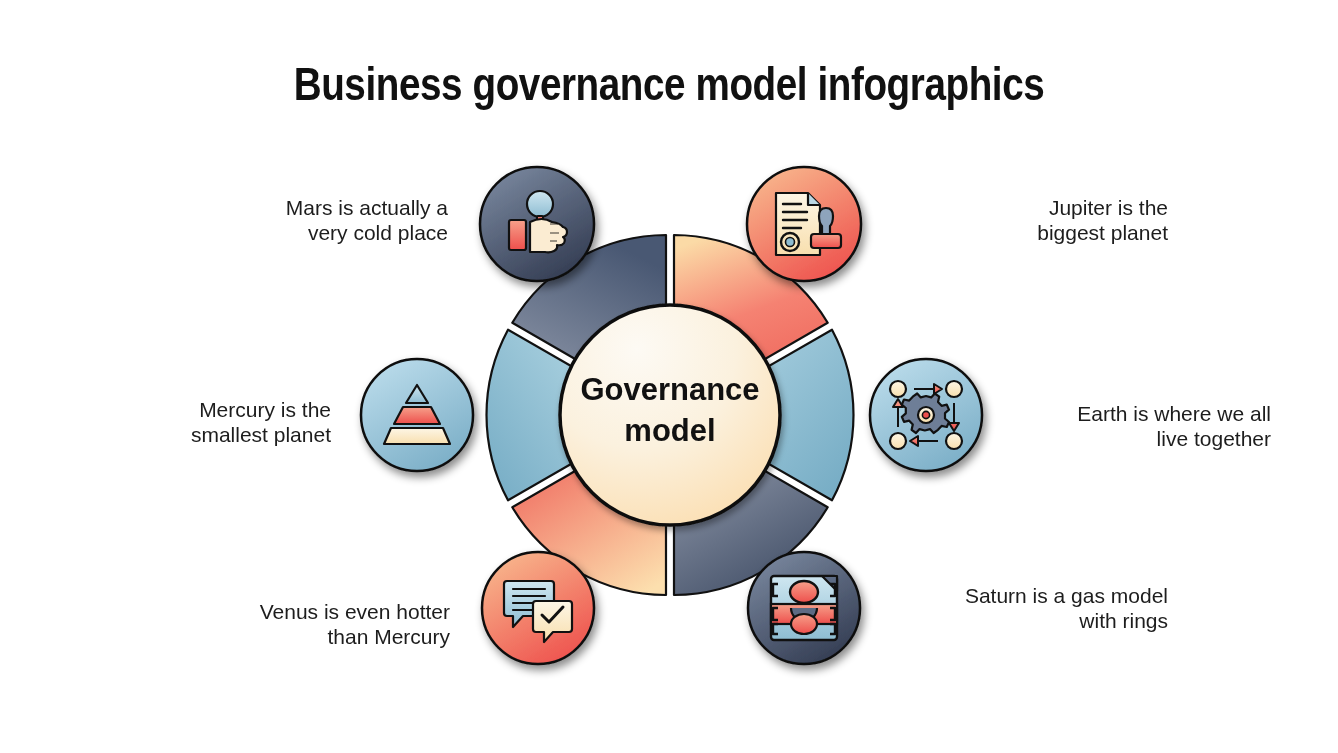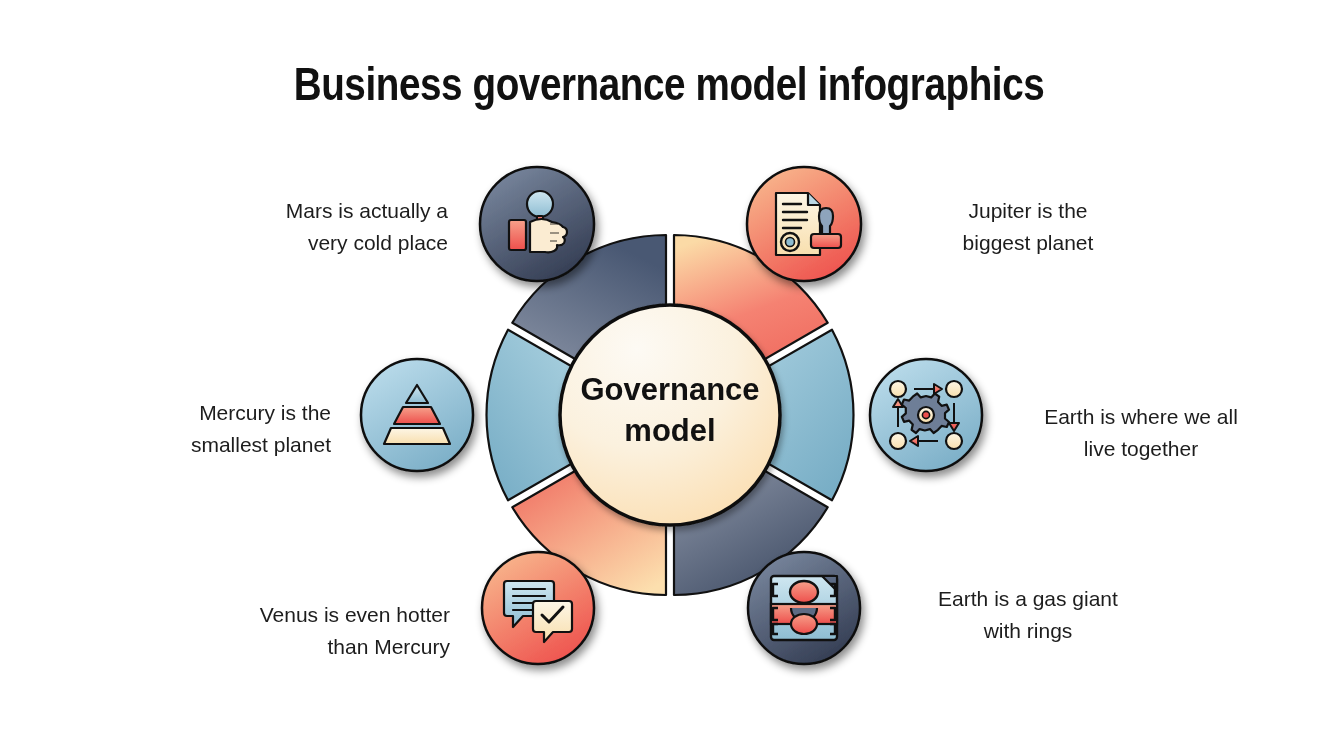--- a/index.html
+++ b/index.html
@@ -36,26 +36,26 @@
     left: 0;
     top: 0;
     width: 1338px;
     height: 753px;
   }
 
   .label {
     position: absolute;
     font-family: "Liberation Sans", sans-serif;
     font-size: 21px;
-    line-height: 32px;
+    line-height: 25px;
     color: #1d1d1d;
     white-space: pre-line;
   }
   .label.right-align { text-align: right; }
-  .label.left-align  { text-align: center; }
+  .label.left-align  { text-align: right; }
 
   
   .lbl-mars     { left: 186px; top: 195px; width: 262px; }
   .lbl-mercury  { left: 110px; top: 397px; width: 221px; }
   .lbl-venus    { left: 186px; top: 599px; width: 264px; }
   .lbl-jupiter  { left: 888px; top: 195px; width: 280px; }
   .lbl-earth    { left: 1011px; top: 389px; width: 260px; margin-top: 12px; }
   .lbl-saturn   { left: 888px; top: 583px; width: 280px; }
 </style>
 </head>
@@ -266,14 +266,14 @@
 <div class="label right-align lbl-mars">Mars is actually a
 very cold place</div>
 <div class="label right-align lbl-mercury">Mercury is the
 smallest planet</div>
 <div class="label right-align lbl-venus">Venus is even hotter
 than Mercury</div>
 <div class="label left-align  lbl-jupiter">Jupiter is the
 biggest planet</div>
 <div class="label left-align  lbl-earth">Earth is where we all
 live together</div>
-<div class="label left-align  lbl-saturn">Earth is a gas giant
+<div class="label left-align  lbl-saturn">Saturn is a gas model
 with rings</div>
 
 </body></html>

